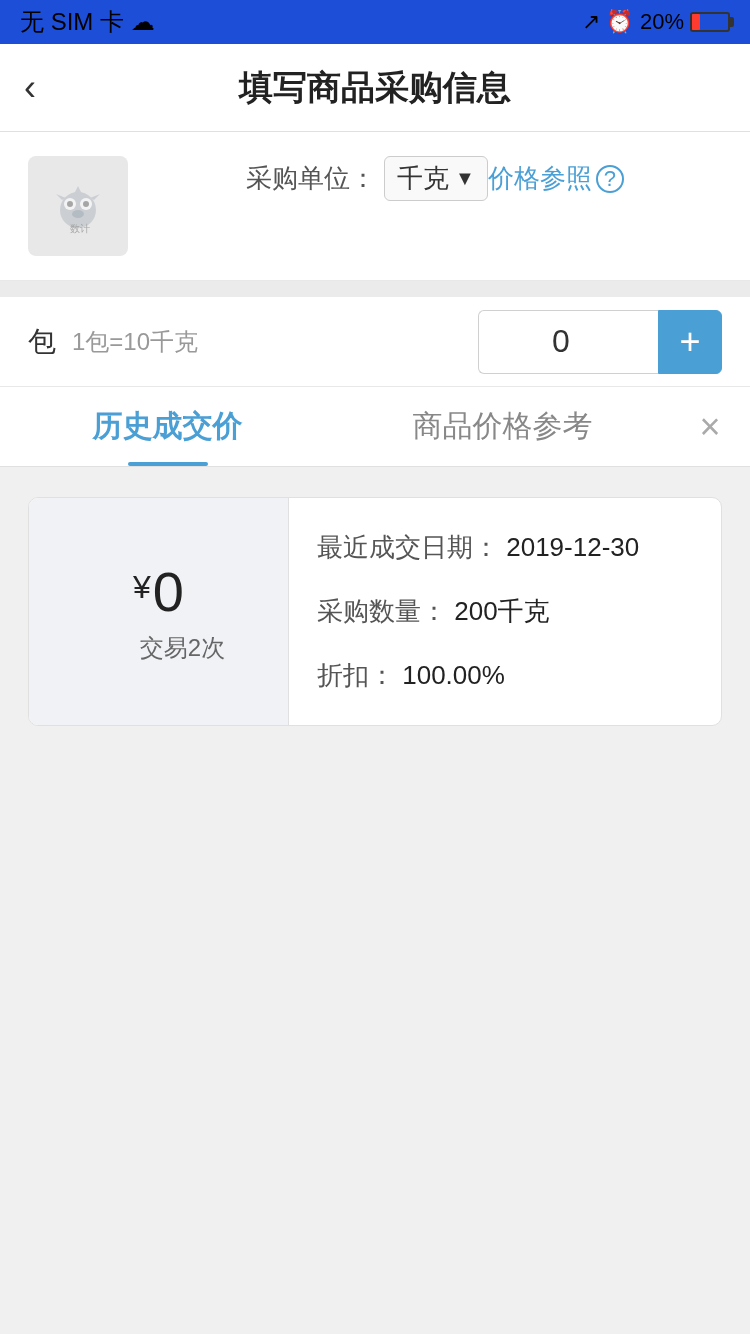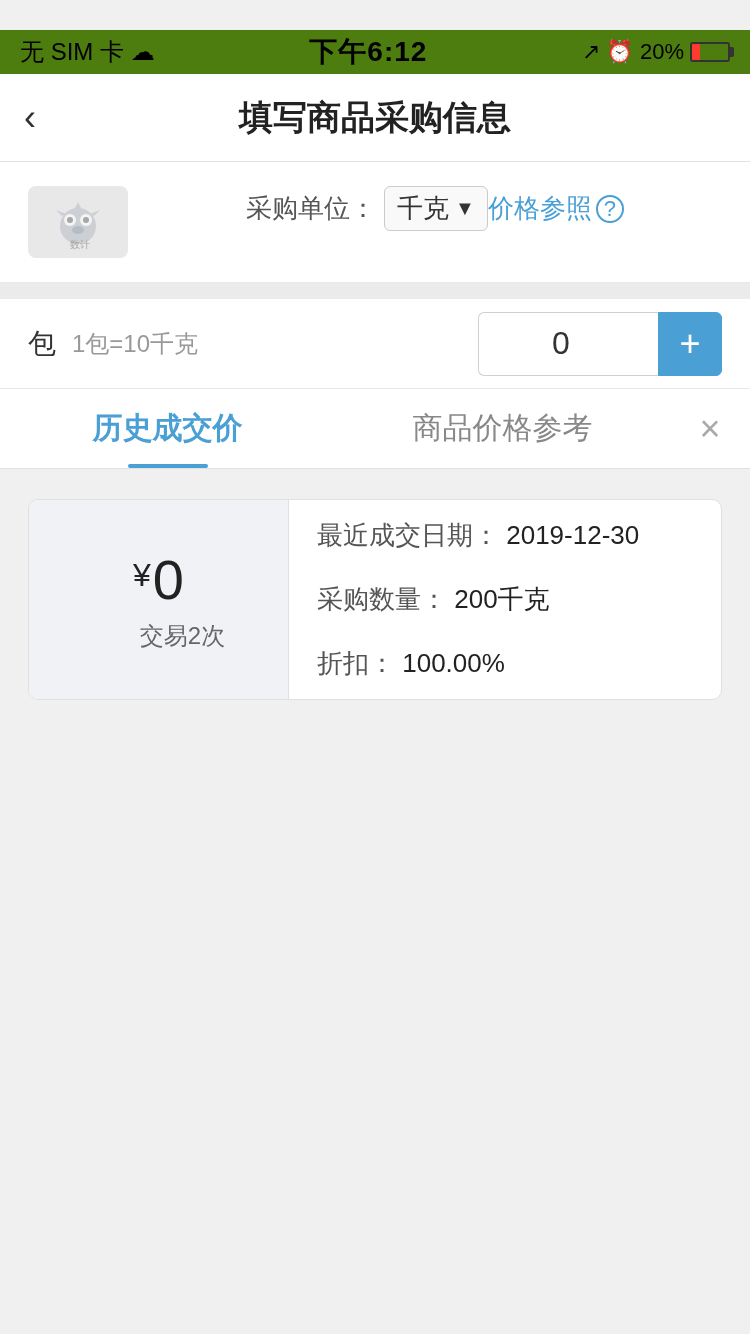--- a/index.html
+++ b/index.html
@@ -9,28 +9,27 @@
       min-height: 1334px;
       font-family: -apple-system, "PingFang SC", "Helvetica Neue", Arial, sans-serif;
       background: #f0f0f0;
       overflow-x: hidden;
     }
 
     
     .status-bar {
       width: 750px;
       height: 44px;
-      background: #4d7c0f;
+      background: #1d4ed8;
       display: flex;
       align-items: center;
       justify-content: space-between;
       padding: 0 20px;
       font-size: 26px;
       font-weight: 500;
-      margin-top: 30px;
     }
     .status-left {
       display: flex;
       align-items: center;
       gap: 8px;
       font-size: 24px;
     }
     .status-center {
       font-size: 28px;
       font-weight: 600;
@@ -99,21 +98,21 @@
       background: #fff;
       padding: 24px 28px;
       display: flex;
       align-items: flex-start;
       gap: 20px;
       margin-top: 0;
       border-bottom: 1px solid #e8e8e8;
     }
     .product-image {
       width: 100px;
-      height: 72px;
+      height: 100px;
       background: #e8e8e8;
       border-radius: 8px;
       display: flex;
       align-items: center;
       justify-content: center;
       flex-shrink: 0;
       overflow: hidden;
     }
     .product-image svg {
       width: 60px;
@@ -332,21 +331,21 @@
       color: #222;
     }
     .trade-count {
       font-size: 24px;
       color: #666;
       margin-top: 8px;
       margin-left: 48px;
     }
     .trade-card-right {
       flex: 1;
-      padding: 16px 28px;
+      padding: 30px 28px;
       display: flex;
       flex-direction: column;
       justify-content: center;
       gap: 25px;
     }
     .trade-detail-row {
       font-size: 26px;
       color: #333;
       line-height: 1.5;
     }
@@ -357,21 +356,20 @@
       color: #222;
     }
   </style>
 </head>
 <body>
 
 <div class="status-bar">
   <div class="status-left">
     <span>无 SIM 卡 ☁</span>
   </div>
-  <div class="status-center">下午6:12</div>
   <div class="status-right">
     <span style="font-size:22px;">↗</span>
     <span style="font-size:22px;">⏰</span>
     <span style="font-size:22px;">20%</span>
     <div class="battery">
       <div class="battery-fill"></div>
     </div>
   </div>
 </div>
 

